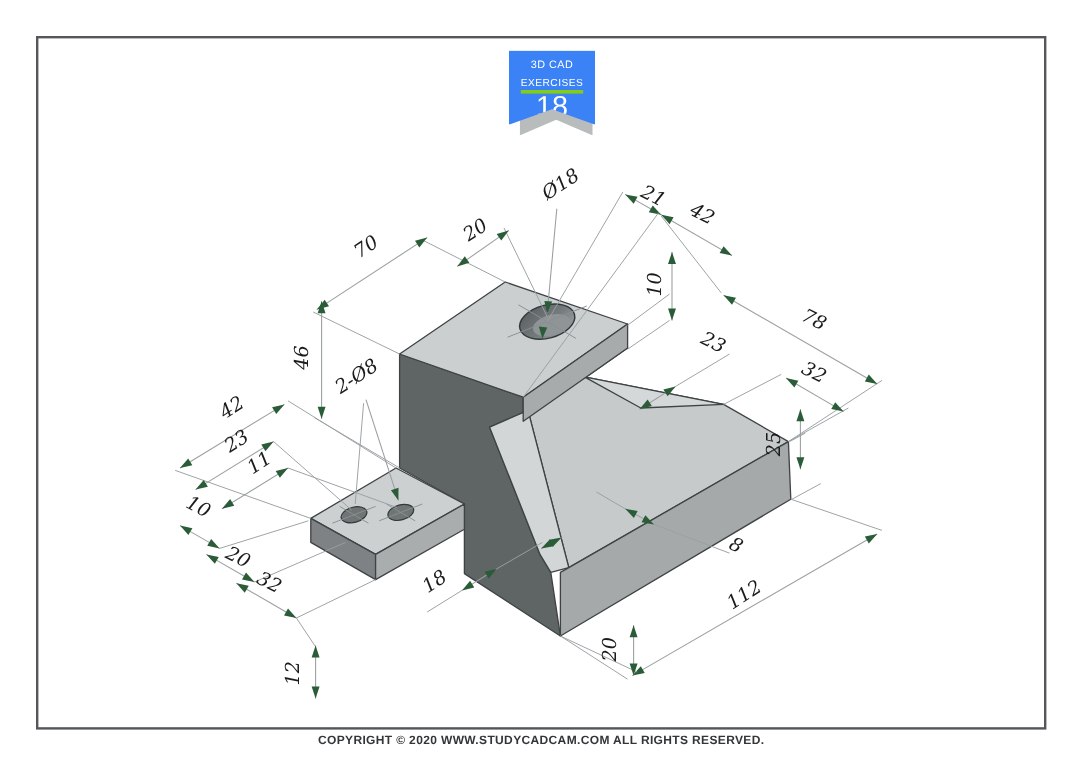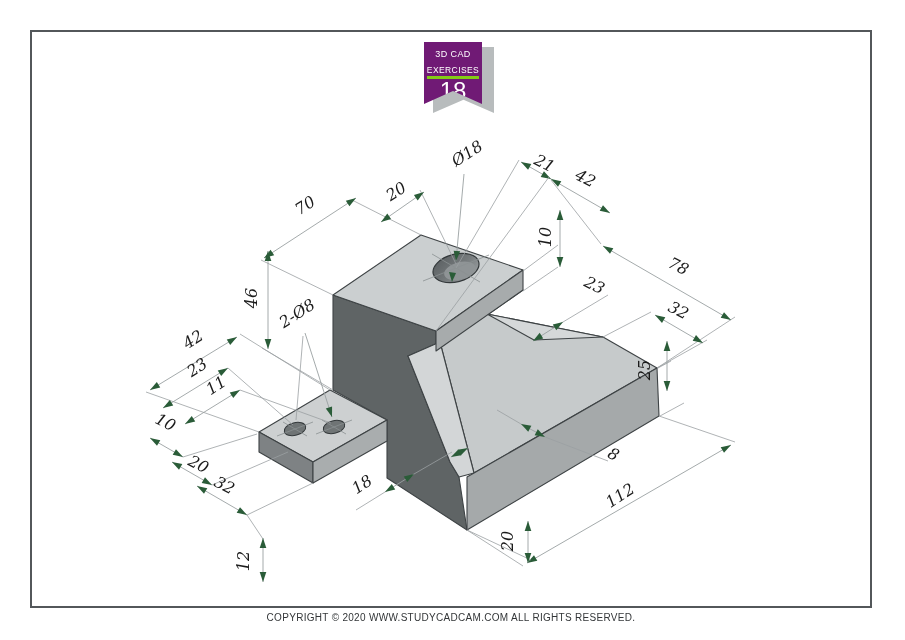--- a/index.html
+++ b/index.html
@@ -4,29 +4,29 @@
 <style>
   html,body{margin:0;padding:0;background:#ffffff;}
   #stage{position:relative;width:905px;height:640px;background:#ffffff;overflow:hidden;
          font-family:"Liberation Sans",sans-serif;}
   #page-border{position:absolute;left:30px;top:30px;width:842px;height:578px;
                border:2px solid #53575a;box-sizing:border-box;}
   #drawing-svg{position:absolute;left:0;top:0;}
   
   .ribbon-gray{position:absolute;left:433px;top:47px;width:61px;height:66px;background:#b8bcbd;
                clip-path:polygon(0 0,100% 0,100% 100%,50% 80%,0 100%);}
-  .ribbon-green{position:absolute;left:424px;top:42px;width:58px;height:62px;background:#701a75;
+  .ribbon-green{position:absolute;left:424px;top:42px;width:72px;height:62px;background:#3b82f6;
                clip-path:polygon(0 0,100% 0,100% 100%,50% 79%,0 100%);
                color:#ffffff;text-align:center;}
   .ribbon-line1{font-size:9px;letter-spacing:.4px;margin-top:7px;}
   .ribbon-line2{font-size:8.5px;letter-spacing:.4px;border-bottom:3px solid #84cc16;
                 display:inline-block;padding-bottom:1px;margin-top:1px;}
   .ribbon-number{font-size:24px;line-height:22px;margin-top:1px;}
   #footer-text{position:absolute;left:30px;top:612px;width:842px;text-align:center;
-               font-size:10px;letter-spacing:.3px;color:#333638;}
+               font-size:10px;letter-spacing:.3px;color:#333638;font-weight:bold;}
 </style>
 </head>
 <body>
 
 <div id="stage">
 
   <div id="page-border"></div>
 
   <svg id="drawing-svg" width="905" height="640" viewBox="0 0 905 640">
     <defs>

